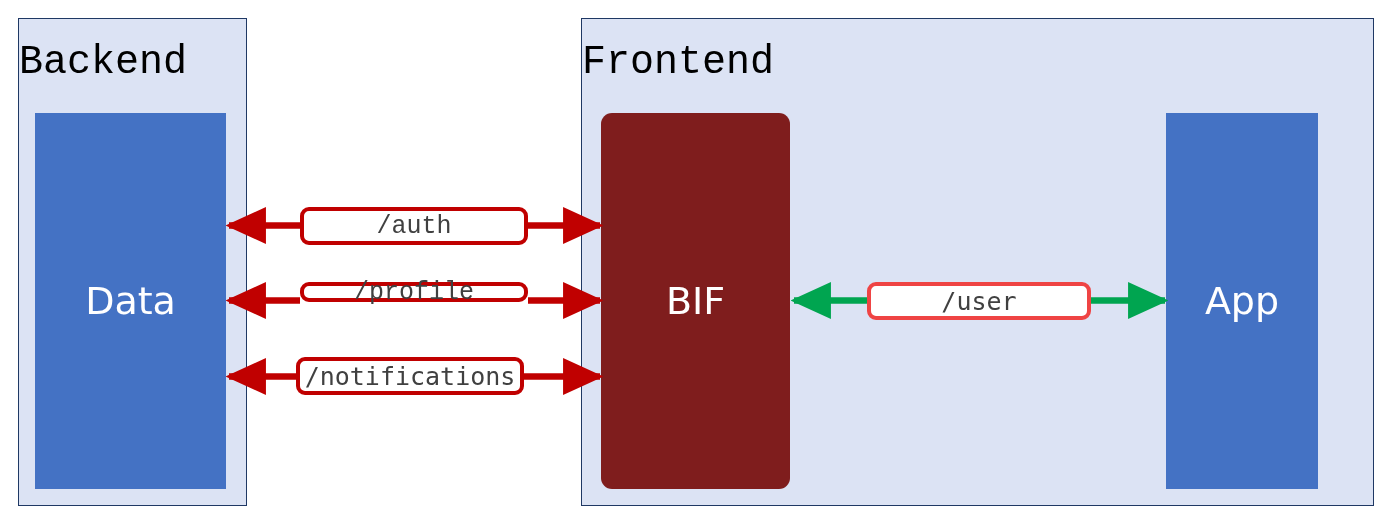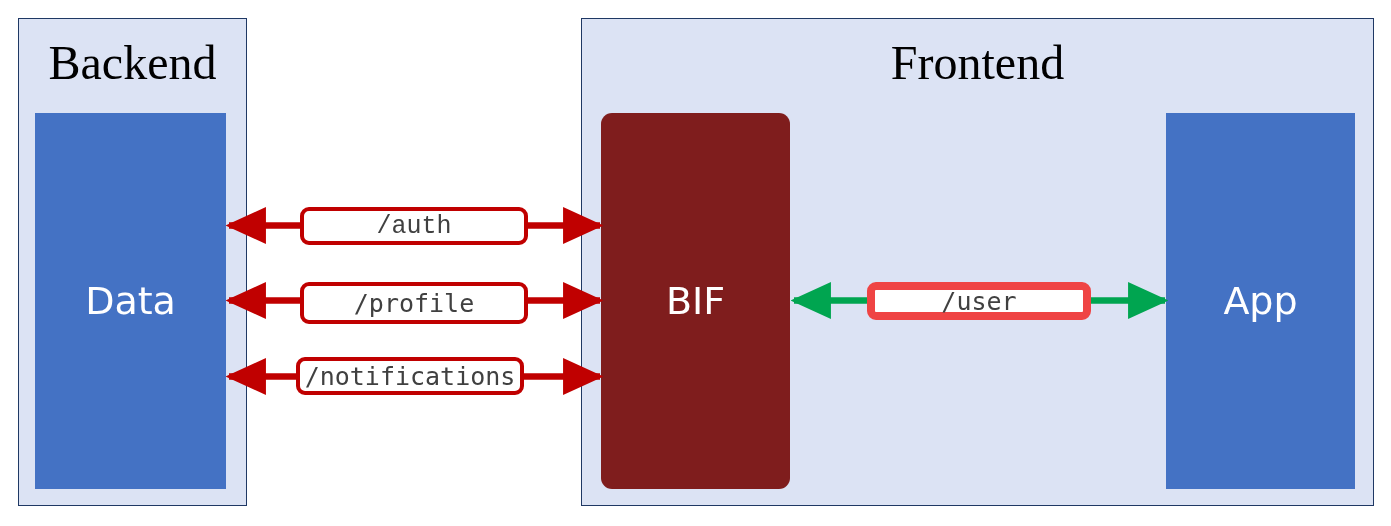--- a/index.html
+++ b/index.html
@@ -39,25 +39,25 @@
     left: 581px;
     top: 18px;
     width: 793px;
     height: 488px;
   }
   .group-title {
     position: absolute;
     left: 0;
     right: 0;
     top: 20px;
-    text-align: center;
-    font-size: 48px;
+    text-align: left;
+    font-size: 40px;
     line-height: 48px;
     color: #000000;
-    font-family: Liberation Serif, serif;
+    font-family: Liberation Mono, monospace;
     white-space: nowrap;
   }
 
   
   .node {
     position: absolute;
     display: flex;
     align-items: center;
     justify-content: center;
     color: #ffffff;
@@ -76,45 +76,45 @@
     left: 601px;
     top: 113px;
     width: 189px;
     height: 376px;
     background: #7f1d1d;
     border-radius: 11px;
   }
   #node-app {
     left: 1166px;
     top: 113px;
-    width: 189px;
+    width: 152px;
     height: 376px;
     background: #4472C4;
   }
 
   
   .chip {
     position: absolute;
     display: flex;
     align-items: center;
     justify-content: center;
     background: #ffffff;
     box-sizing: border-box;
     border-radius: 9px;
     font-family: "DejaVu Sans Mono", monospace;
     font-size: 25px;
     color: #404040;
     white-space: nowrap;
     z-index: 5;
   }
   .chip-red { border: 4px solid #C00000; }
-  .chip-green { border: 8px solid #ef4444; }
+  .chip-green { border: 4px solid #ef4444; }
 
   #chip-auth          { left: 300px; top: 207px; width: 228px; height: 38px; font-family: Liberation Mono, monospace; }
-  #chip-profile       { left: 300px; top: 282px; width: 228px; height: 42px; }
+  #chip-profile       { left: 300px; top: 282px; width: 228px; height: 20px; font-family: Liberation Mono, monospace; }
   #chip-notifications { left: 296px; top: 357px; width: 228px; height: 38px; }
   #chip-user          { left: 867px; top: 282px; width: 224px; height: 38px; }
 
   
   #arrow-layer {
     position: absolute;
     left: 0;
     top: 0;
     width: 1391px;
     height: 526px;

